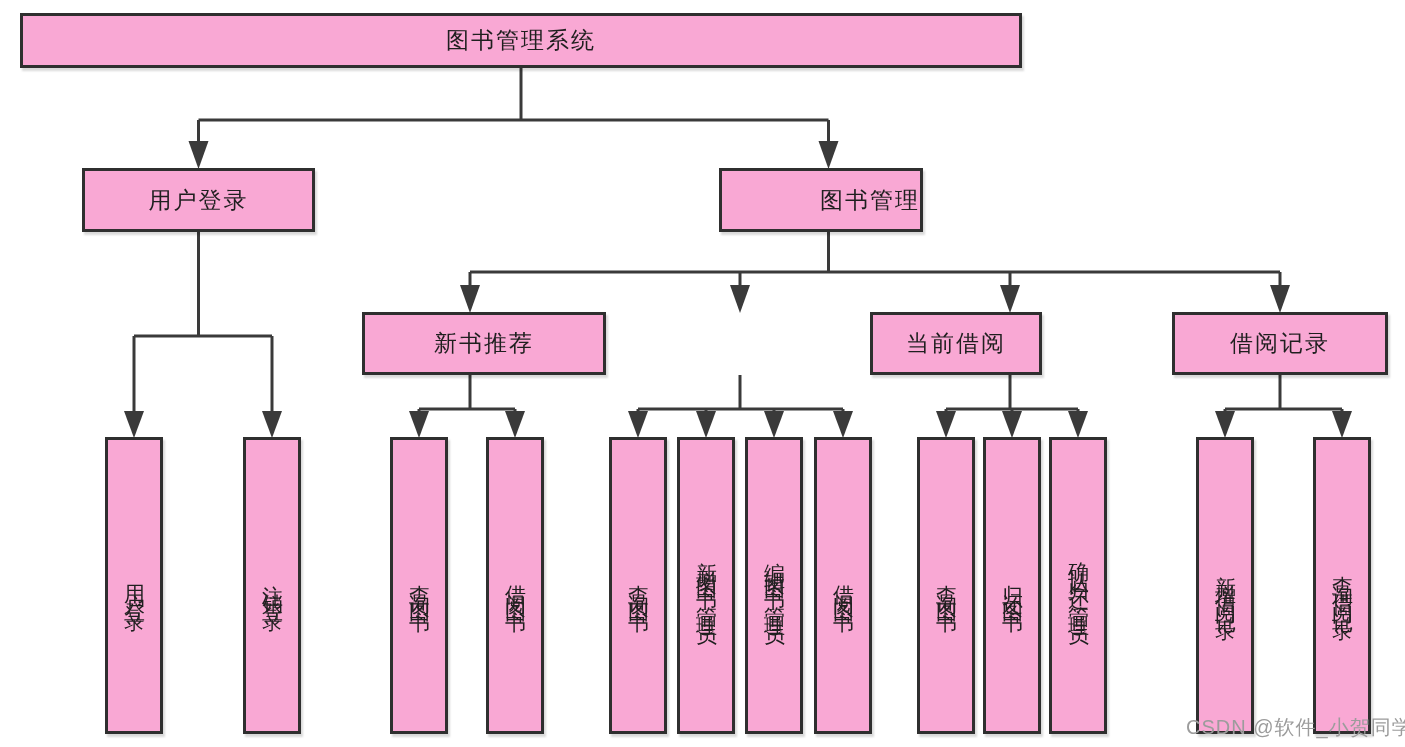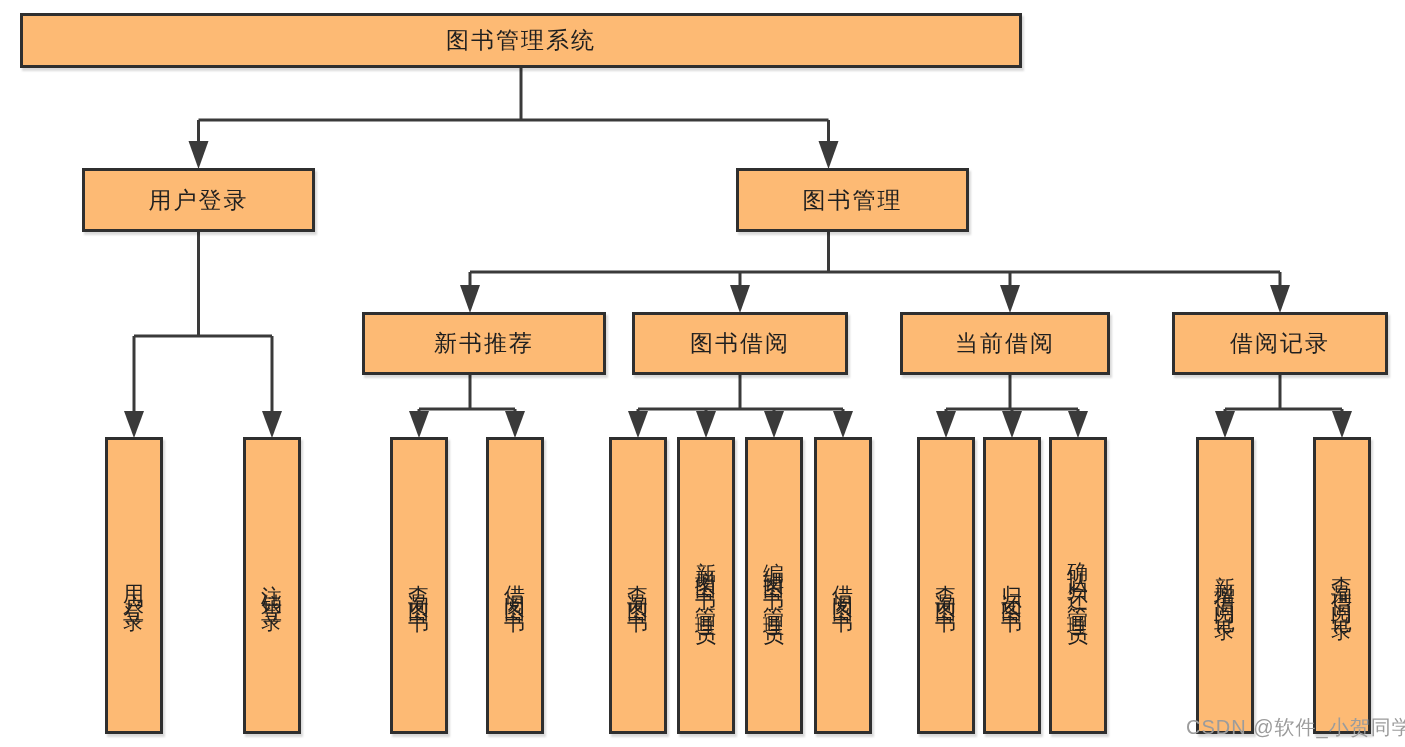--- a/index.html
+++ b/index.html
@@ -6,26 +6,27 @@
   .canvas{
     position:relative;
     width:1405px;height:747px;
     background:#ffffff;
     font-family:"Liberation Sans","DejaVu Sans",sans-serif;
     overflow:hidden;
   }
   .connectors{position:absolute;left:0;top:0;z-index:0;}
   .box{
     position:absolute;
-    background:#fdba74;
+    background:#f9a8d4;
     border:3px solid #2f2f2f;
     box-shadow:2px 3px 2px rgba(0,0,0,0.15);
     display:flex;align-items:center;justify-content:center;
     box-sizing:border-box;
     z-index:1;
+    font-family:Liberation Serif, serif;
   }
   .box .label{
     color:#1f1f1f;
     font-size:23px;
     letter-spacing:2px;
     white-space:nowrap;
   }
   .vbox .label{
     writing-mode:vertical-rl;
     text-orientation:mixed;
@@ -118,31 +119,28 @@
     </g>
   </svg>
 
   <div class="box" style="left:20px;top:13px;width:1002px;height:55px;">
     <span class="label">图书管理系统</span>
   </div>
 
   <div class="box" style="left:82px;top:168px;width:233px;height:64px;">
     <span class="label">用户登录</span>
   </div>
-  <div class="box" style="left:736px;top:168px;width:233px;height:64px;">
+  <div class="box" style="left:719px;top:168px;width:204px;height:64px;justify-content:flex-end;">
     <span class="label">图书管理</span>
   </div>
 
   <div class="box" style="left:362px;top:312px;width:244px;height:63px;">
     <span class="label">新书推荐</span>
   </div>
-  <div class="box" style="left:632px;top:312px;width:216px;height:63px;">
-    <span class="label">图书借阅</span>
-  </div>
-  <div class="box" style="left:900px;top:312px;width:210px;height:63px;">
+  <div class="box" style="left:870px;top:312px;width:172px;height:63px;">
     <span class="label">当前借阅</span>
   </div>
   <div class="box" style="left:1172px;top:312px;width:216px;height:63px;">
     <span class="label">借阅记录</span>
   </div>
 
   <div class="box vbox" style="left:105px;top:437px;width:58px;height:297px;">
     <span class="label">用户登录</span>
   </div>
   <div class="box vbox" style="left:243px;top:437px;width:58px;height:297px;">

